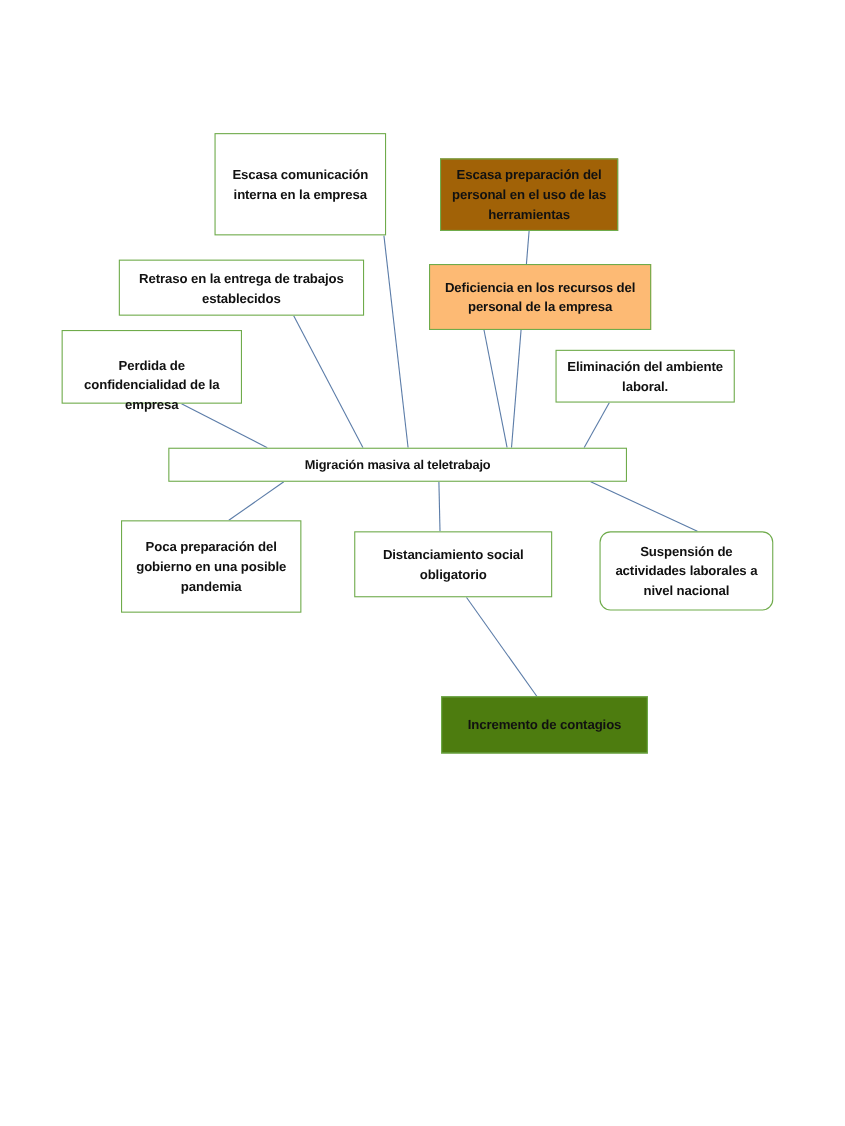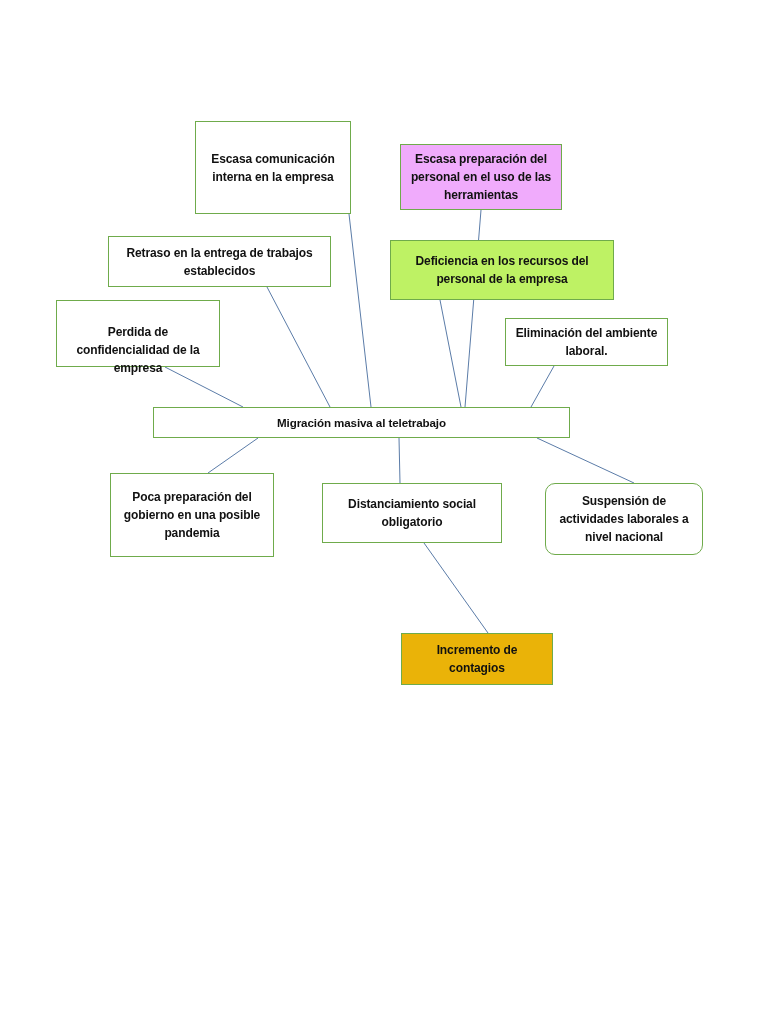--- a/index.html
+++ b/index.html
@@ -74,30 +74,30 @@
     </svg>
 
   <div id="node-layer">
       <div class="node central" style="left: 153px; top: 407px; width: 417px; height: 31px; border-color: rgb(111, 171, 75); background: rgb(255, 255, 255);">
         <span class="node-label" style="color: rgb(17, 17, 17);">Migración masiva al teletrabajo</span>
       </div>
       <div class="node" style="left: 195px; top: 121px; width: 156px; height: 93px; border-color: rgb(111, 171, 75); background: rgb(255, 255, 255);">
         <span class="node-label" style="color: rgb(17, 17, 17);">Escasa comunicación
 interna en la empresa</span>
       </div>
-      <div class="node" style="left: 400px; top: 144px; width: 162px; height: 66px; border-color: rgb(111, 171, 75); background: #f0abfc;">
+      <div class="node" style="left: 400px; top: 144px; width: 162px; height: 66px; border-color: rgb(111, 171, 75); background: #a16207;">
         <span class="node-label" style="color: rgb(17, 17, 17);">Escasa preparación del
 personal en el uso de las
 herramientas</span>
       </div>
       <div class="node" style="left: 108px; top: 236px; width: 223px; height: 51px; border-color: rgb(111, 171, 75); background: rgb(255, 255, 255);">
         <span class="node-label" style="color: rgb(17, 17, 17);">Retraso en la entrega de trabajos
 establecidos</span>
       </div>
-      <div class="node" style="left: 390px; top: 240px; width: 224px; height: 60px; border-color: rgb(111, 171, 75); background: #bef264;">
+      <div class="node" style="left: 390px; top: 240px; width: 202px; height: 60px; border-color: rgb(111, 171, 75); background: #fdba74;">
         <span class="node-label" style="color: rgb(17, 17, 17);">Deficiencia en los recursos del
 personal de la empresa</span>
       </div>
       <div class="node" style="left: 56px; top: 300px; width: 164px; height: 67px; border-color: rgb(111, 171, 75); background: rgb(255, 255, 255);">
         <span class="node-label" style="color: rgb(17, 17, 17); margin-top: 32px;">Perdida de
 confidencialidad de la
 empresa</span>
       </div>
       <div class="node" style="left: 505px; top: 318px; width: 163px; height: 48px; border-color: rgb(111, 171, 75); background: rgb(255, 255, 255);">
         <span class="node-label" style="color: rgb(17, 17, 17);">Eliminación del ambiente
@@ -110,18 +110,18 @@
       </div>
       <div class="node" style="left: 322px; top: 483px; width: 180px; height: 60px; border-color: rgb(111, 171, 75); background: rgb(255, 255, 255);">
         <span class="node-label" style="color: rgb(17, 17, 17);">Distanciamiento social
 obligatorio</span>
       </div>
       <div class="node" style="left: 545px; top: 483px; width: 158px; height: 72px; border-color: rgb(111, 171, 75); background: rgb(255, 255, 255); border-radius: 10px;">
         <span class="node-label" style="color: rgb(17, 17, 17);">Suspensión de
 actividades laborales a
 nivel nacional</span>
       </div>
-      <div class="node" style="left: 401px; top: 633px; width: 152px; height: 52px; border-color: rgb(111, 171, 75); background: #eab308;">
+      <div class="node" style="left: 401px; top: 633px; width: 188px; height: 52px; border-color: rgb(111, 171, 75); background: #4d7c0f;">
         <span class="node-label" style="color: rgb(17, 17, 17);">Incremento de contagios</span>
       </div>
     </div>
 
 </div>
 
 </body></html>

